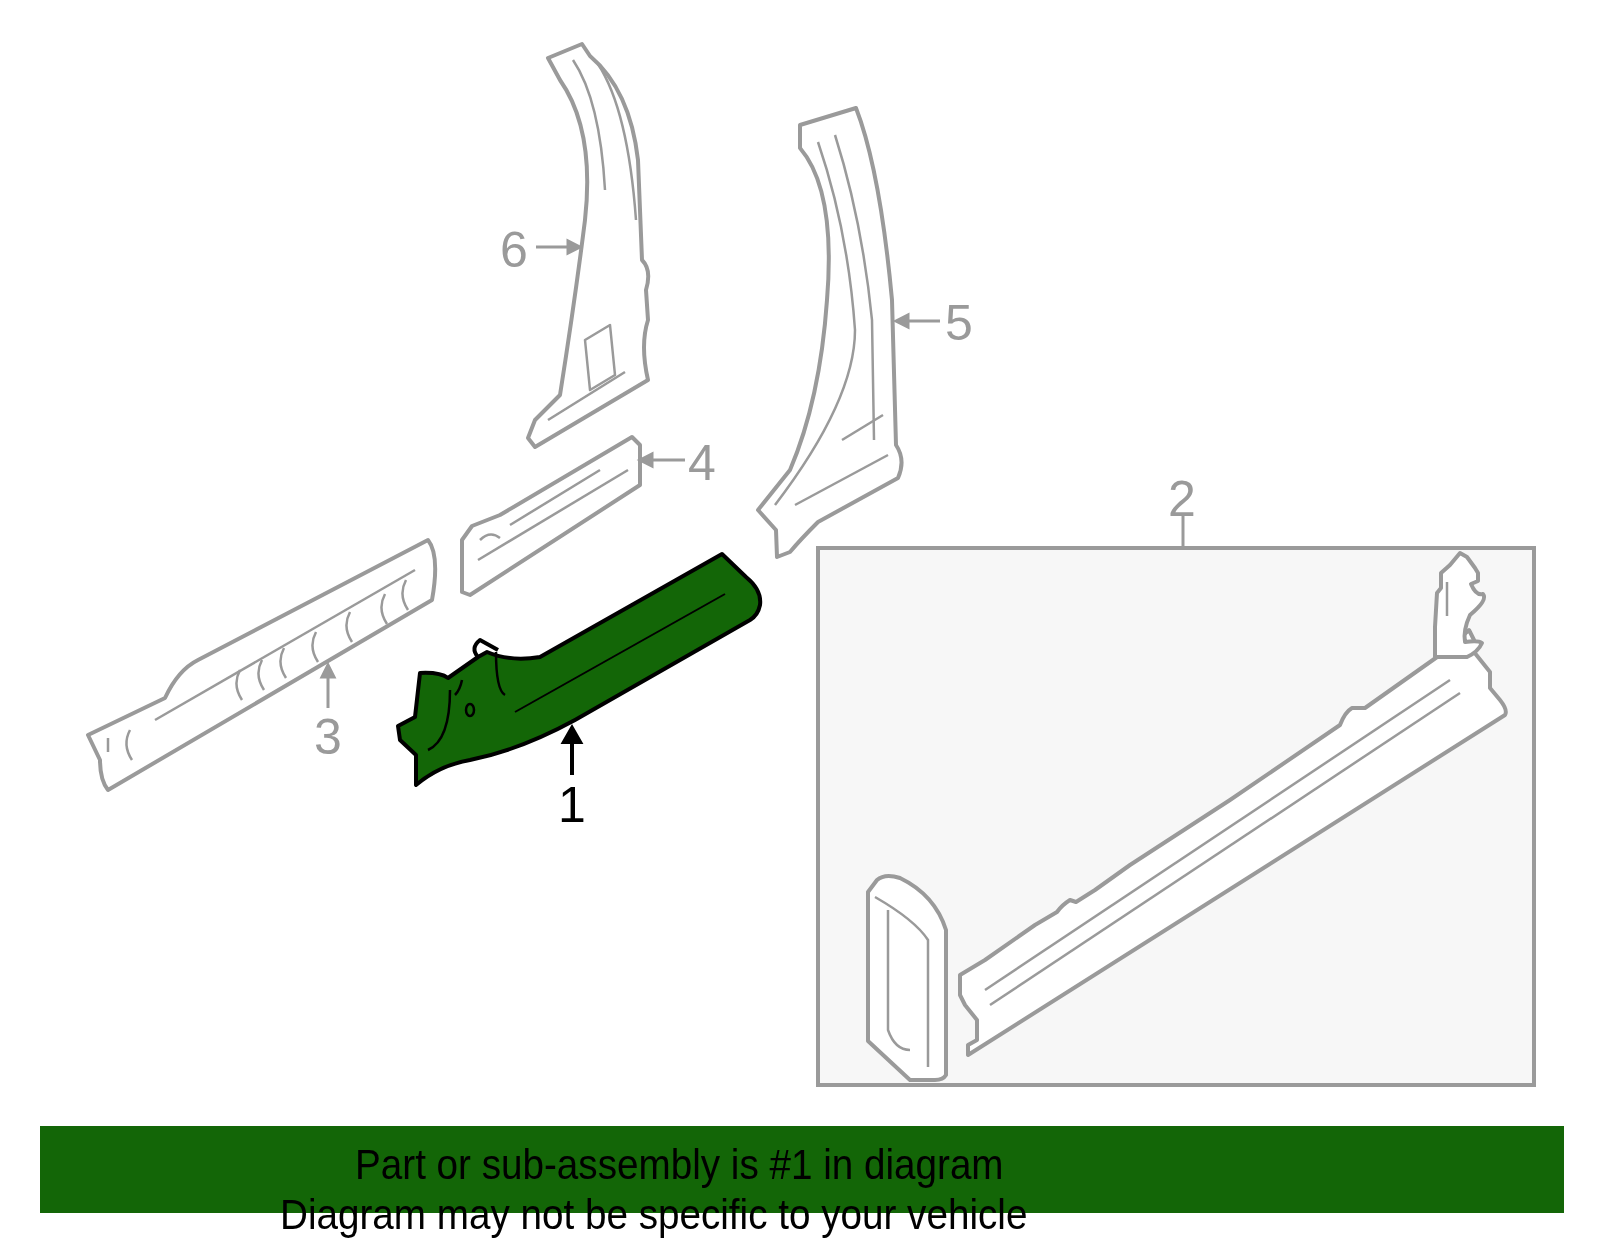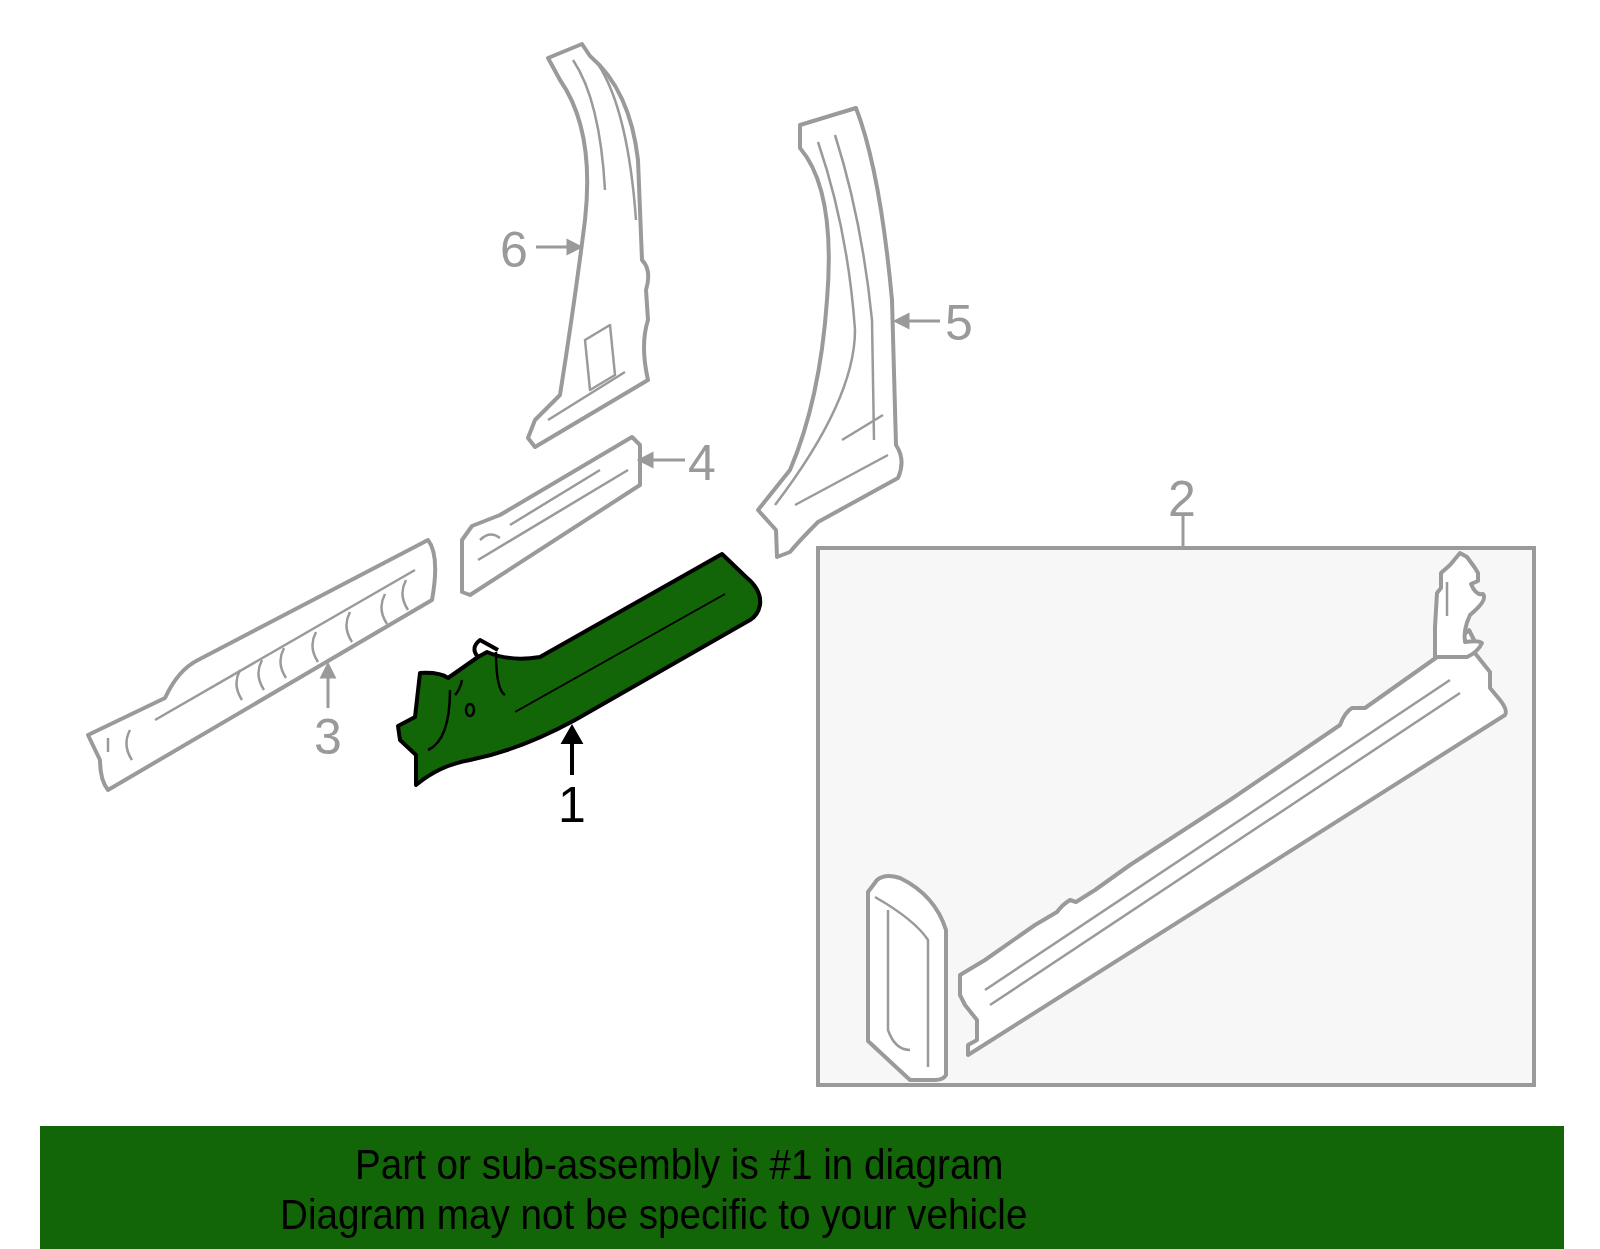--- a/index.html
+++ b/index.html
@@ -1,21 +1,21 @@
 <!DOCTYPE html>
 <html><head>
   <meta charset="utf-8">
   <style>
     html, body { margin: 0; padding: 0; background: #ffffff; }
     body { width: 1600px; height: 1249px; position: relative; overflow: hidden; font-family: "Liberation Sans", sans-serif; }
     #diagram { position: absolute; left: 0; top: 0; width: 1600px; height: 1249px; }
     .callout { position: absolute; font-family: "Liberation Sans", sans-serif; font-size: 50px; line-height: 1; }
     .callout.gray { color: #9a9a9a; }
     .callout.black { color: #000000; }
-    #banner { position: absolute; left: 40px; top: 1126px; width: 1524px; height: 123px; background: #136607; }
+    #banner { position: absolute; left: 40px; top: 1126px; width: 1524px; height: 87px; background: #136607; }
     .banner-line { position: absolute; left: 0; width: 1524px; text-align: left; font-family: "Liberation Sans", sans-serif; font-size: 42px; color: #000; line-height: 1; transform: scaleX(0.92); transform-origin: left center; }
   </style>
 </head>
 <body>
 
 <svg id="diagram" viewBox="0 0 1600 1249" xmlns="http://www.w3.org/2000/svg">
 
   <g fill="#fff" stroke="#9a9a9a" stroke-width="4" stroke-linejoin="round">
     <path d="M548,58 L582,44 L590,56 Q630,90 638,160 L642,260 Q652,270 646,290 L648,320 Q640,345 648,380 L535,447 L528,438 L535,420 L560,395 Q575,300 585,220 Q595,130 560,80 Z"></path>
     <path d="M598,64 Q628,110 636,220" fill="none" stroke-width="2.5"></path>

